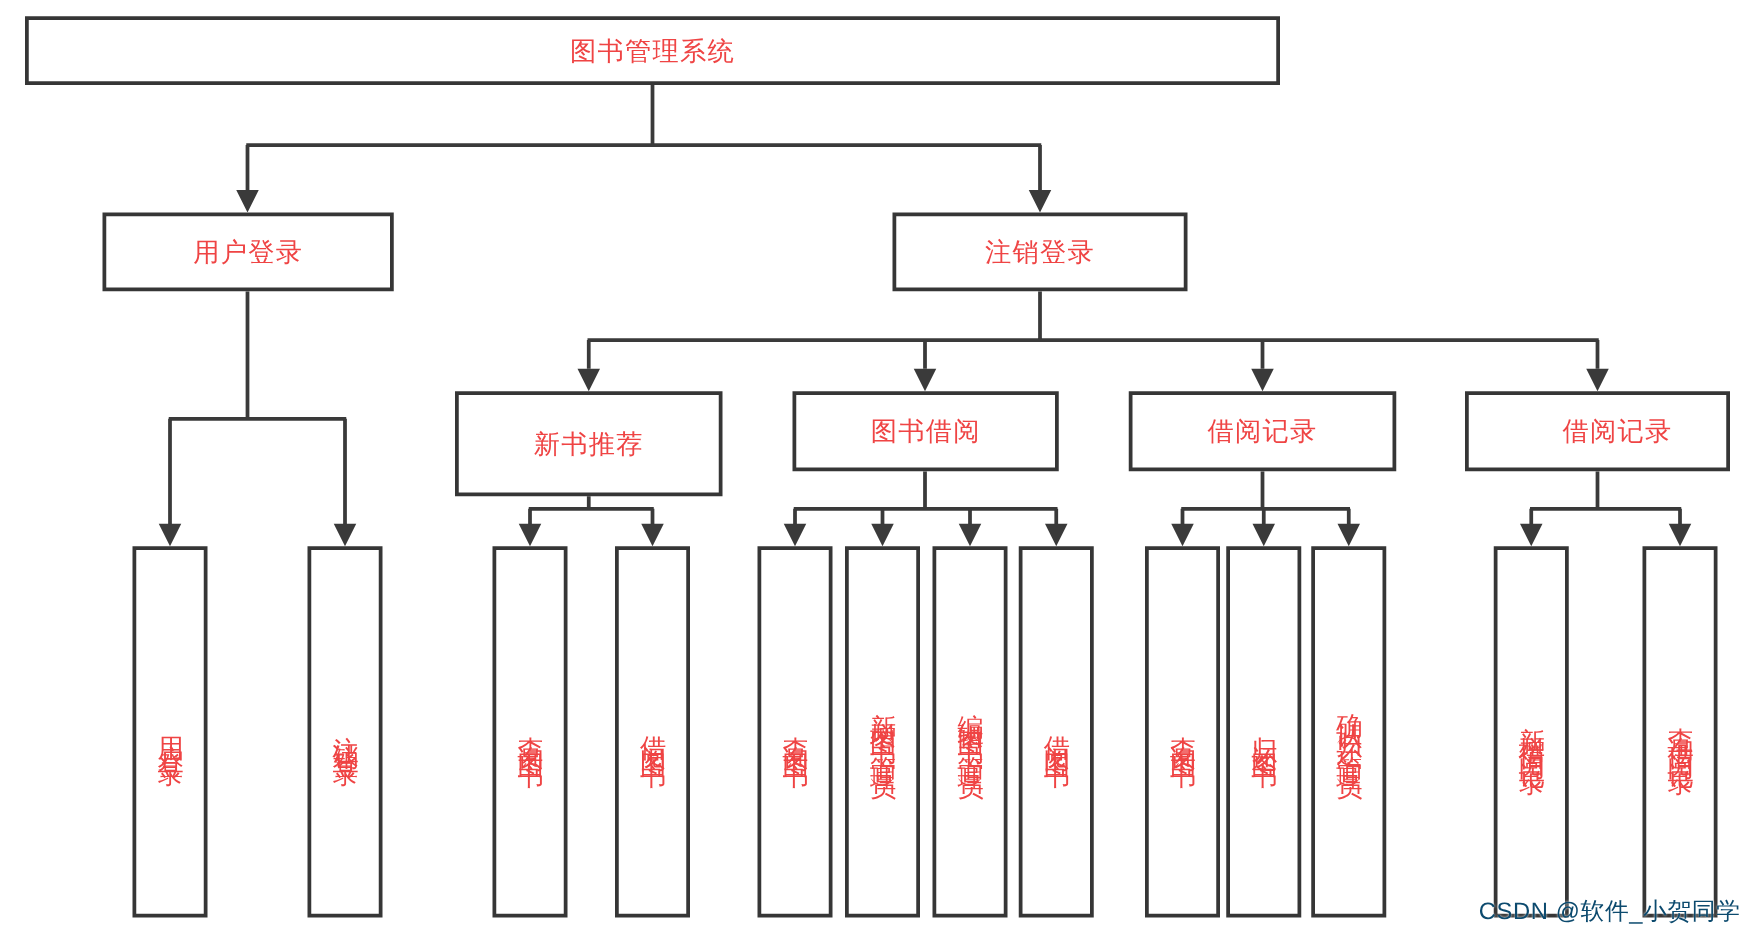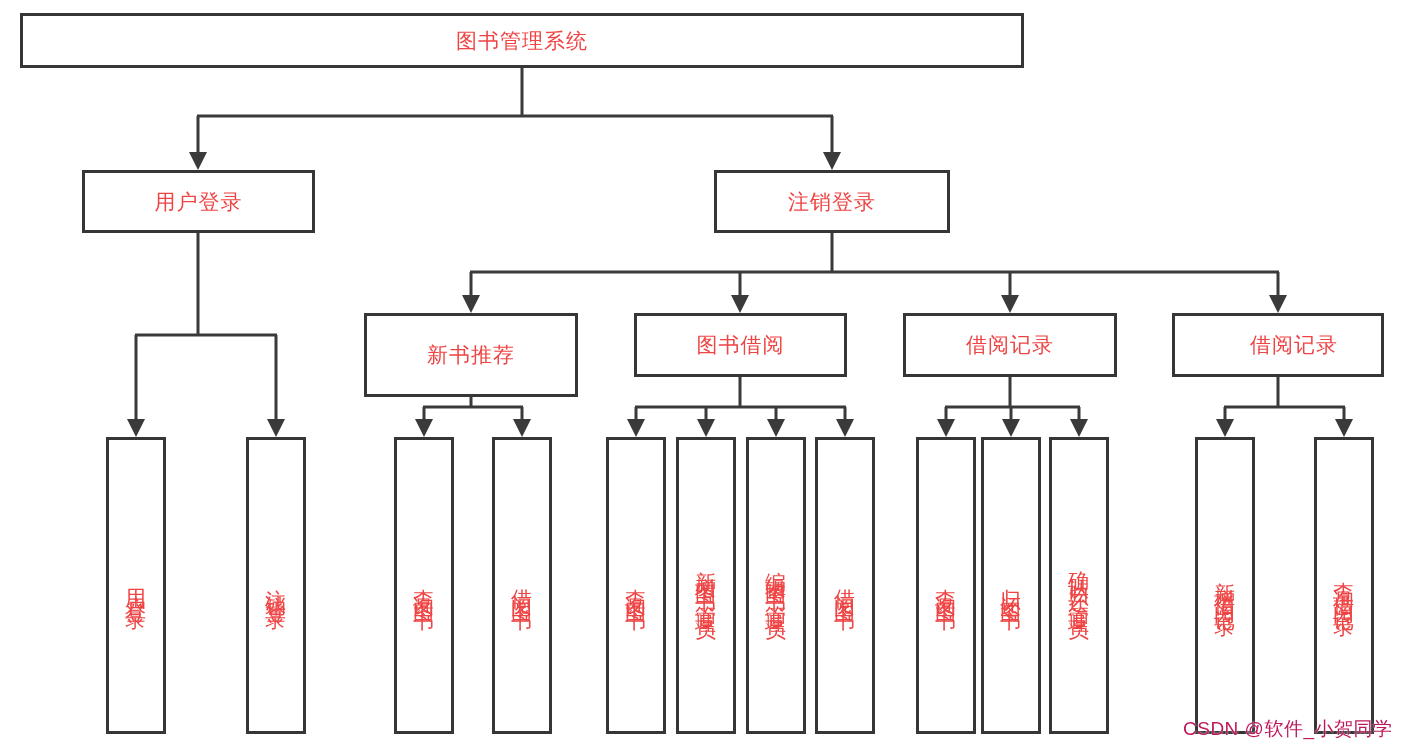--- a/index.html
+++ b/index.html
@@ -45,21 +45,21 @@
   .leaf-nb1 { left: 394px; }  .leaf-nb2 { left: 492px; }
   .leaf-bb1 { left: 606px; }  .leaf-bb2 { left: 676px; }
   .leaf-bb3 { left: 746px; }  .leaf-bb4 { left: 815px; }
   .leaf-cb1 { left: 916px; }  .leaf-cb2 { left: 981px; }  .leaf-cb3 { left: 1049px; }
   .leaf-br1 { left: 1195px; } .leaf-br2 { left: 1314px; }
   .watermark {
     position: absolute;
     left: 1183px;
     top: 716px;
     font-size: 19px;
-    color: #be185d;
+    color: #0c4a6e;
     letter-spacing: 0.5px;
     white-space: nowrap;
     z-index: 5;
     text-shadow: 0 0 2px #ffffff;
   }
 </style>
 </head>
 <body>
 
 <div class="canvas">

